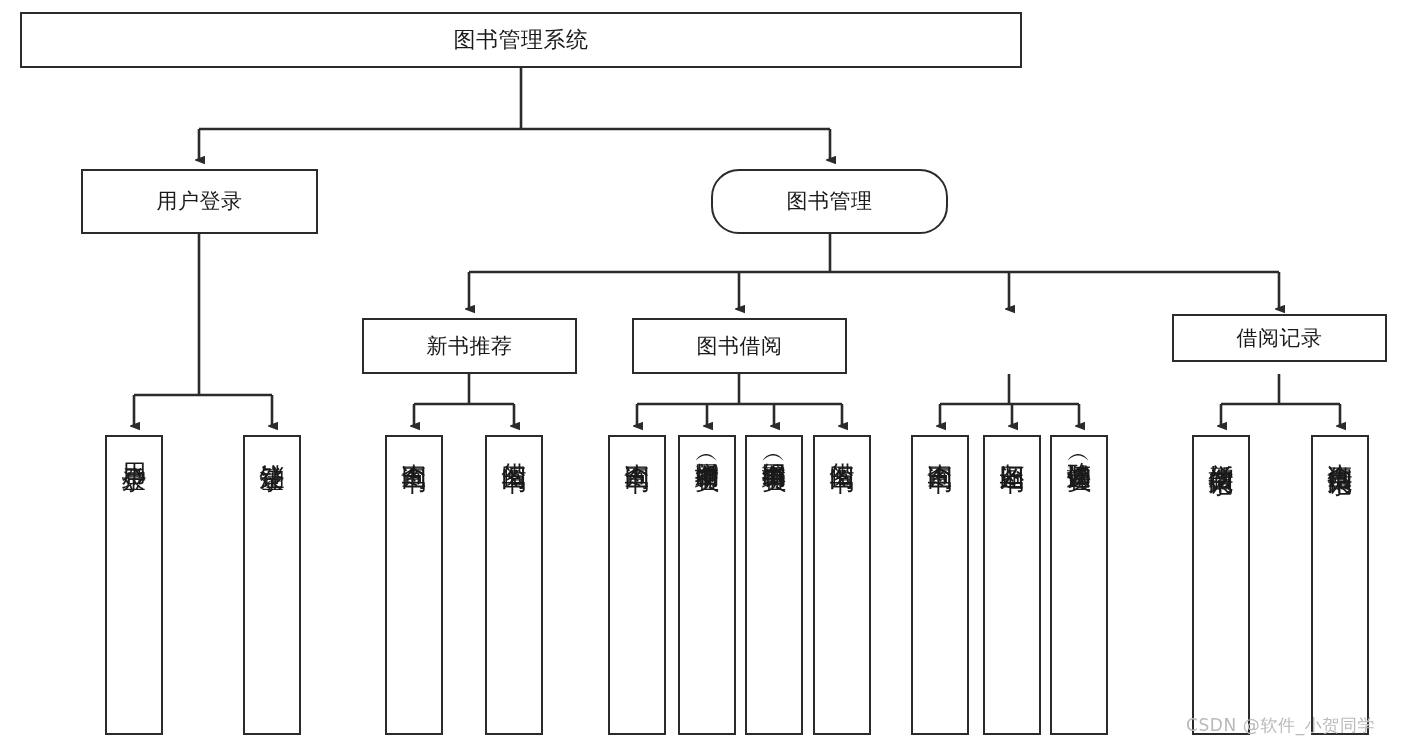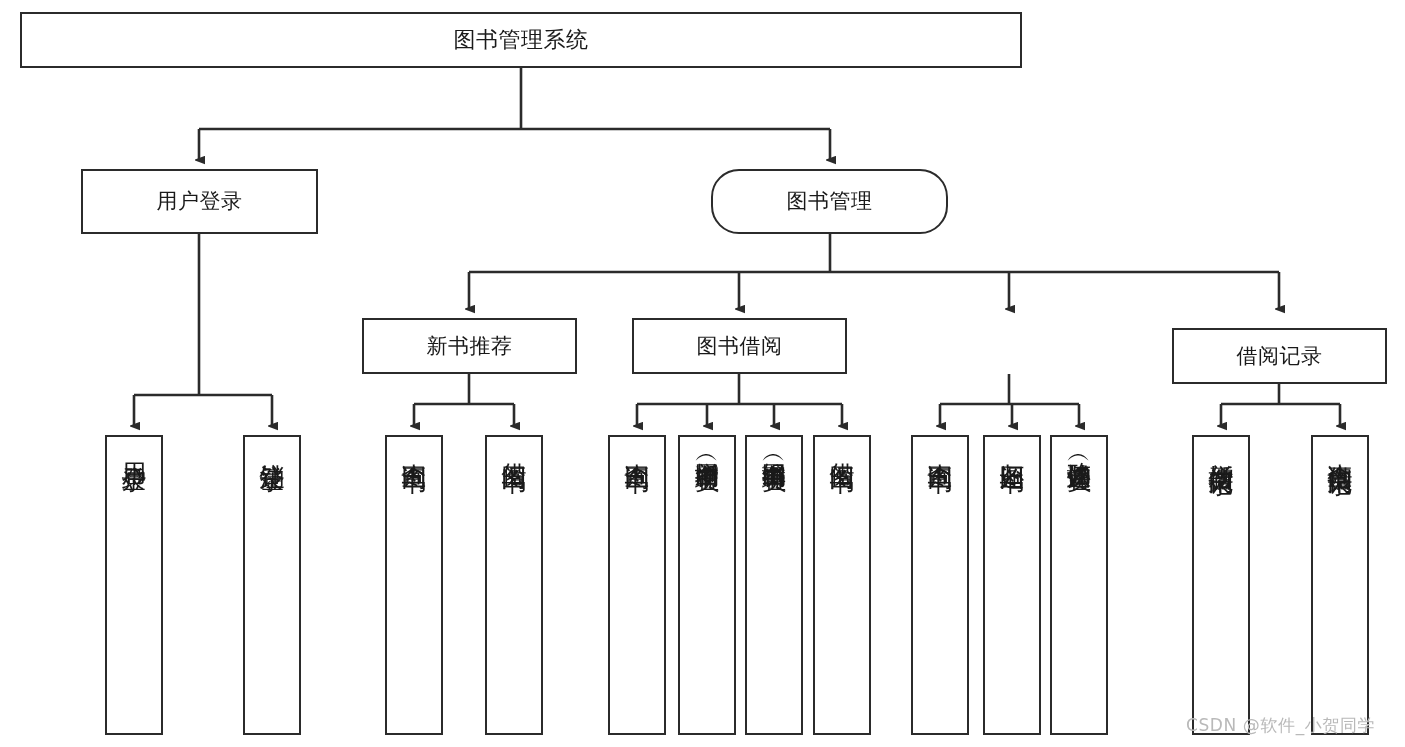--- a/index.html
+++ b/index.html
@@ -147,21 +147,21 @@
   <div class="node h" style="left: 711px; top: 169px; width: 237px; height: 65px; border-radius: 28px;">
     <span class="label">图书管理</span>
   </div>
 
   <div class="node h" style="left: 362px; top: 318px; width: 215px; height: 56px;">
     <span class="label">新书推荐</span>
   </div>
   <div class="node h" style="left: 632px; top: 318px; width: 215px; height: 56px;">
     <span class="label">图书借阅</span>
   </div>
-  <div class="node h" style="left: 1172px; top: 328px; width: 215px; height: 56px;">
+  <div class="node h" style="left: 1172px; top: 314px; width: 215px; height: 48px;">
     <span class="label">借阅记录</span>
   </div>
 
   <div class="node v" style="left: 105px; top: 435px; width: 58px; height: 300px;">
     <span class="label">用户登录</span>
   </div>
   <div class="node v" style="left: 243px; top: 435px; width: 58px; height: 300px;">
     <span class="label">注销登录</span>
   </div>
   <div class="node v" style="left: 385px; top: 435px; width: 58px; height: 300px;">

